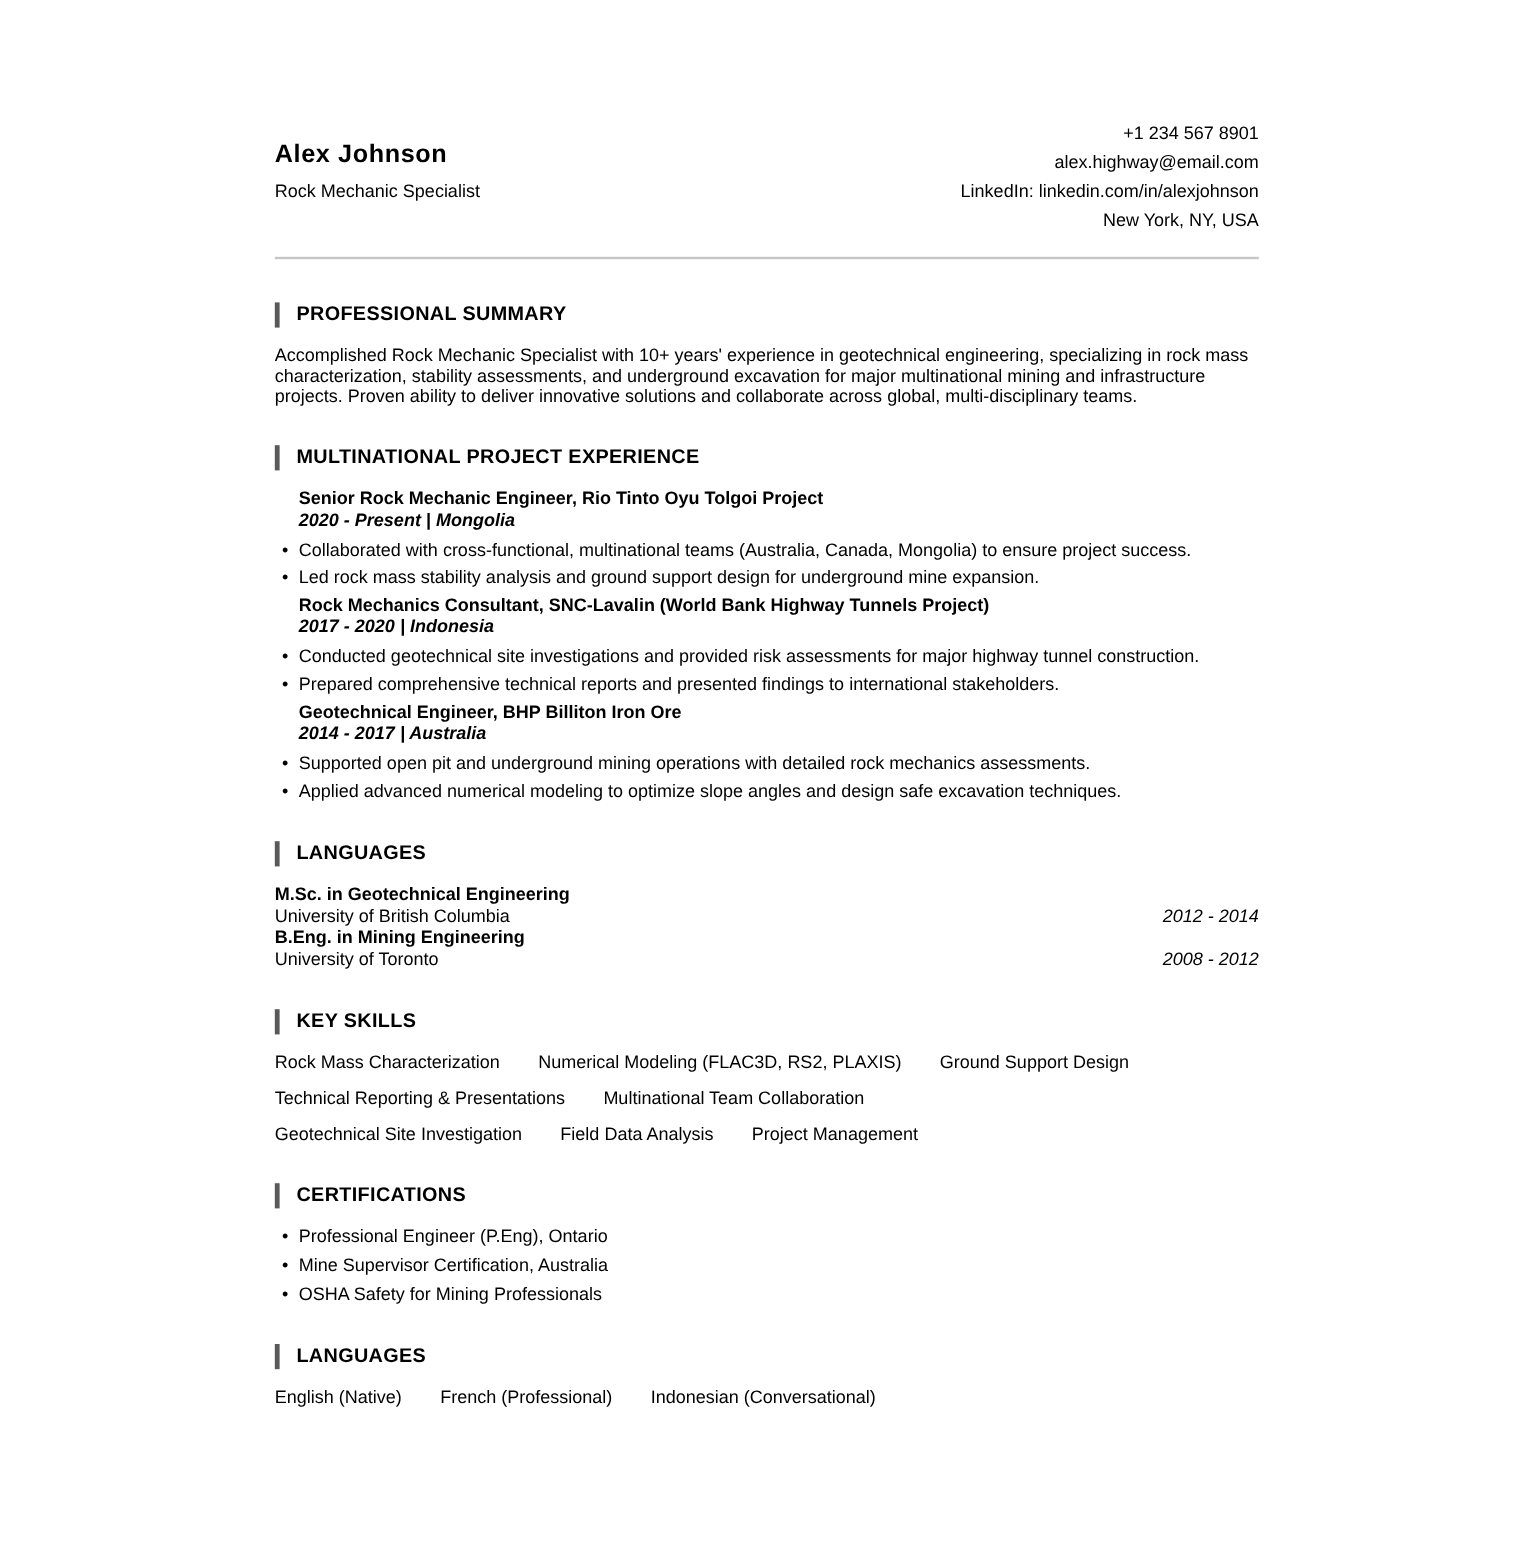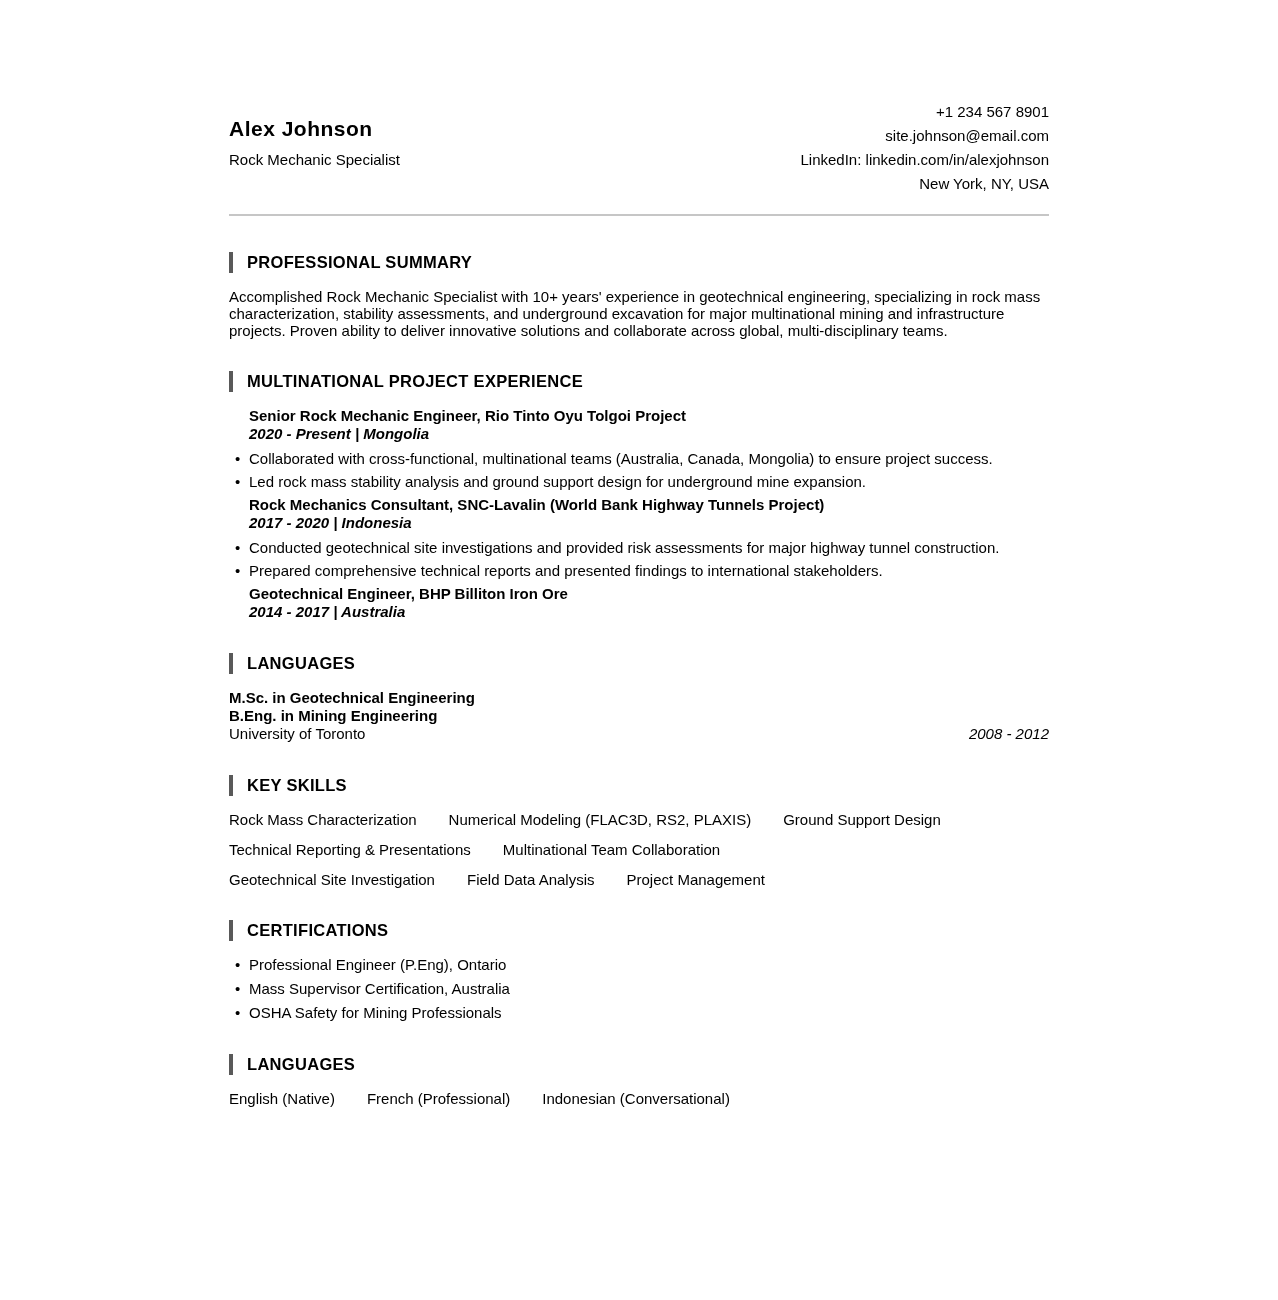--- a/index.html
+++ b/index.html
@@ -106,21 +106,21 @@
 
 <div class="page">
 
   <div class="header">
     <div class="name-block">
       <div class="candidate-name">Alex Johnson</div>
       <div class="candidate-title">Rock Mechanic Specialist</div>
     </div>
     <div class="contact-block">
       <div>+1 234 567 8901</div>
-      <div>site.johnson@email.com</div>
+      <div>alex.highway@email.com</div>
       <div>LinkedIn: linkedin.com/in/alexjohnson</div>
       <div>New York, NY, USA</div>
     </div>
   </div>
 
   <hr class="header-divider">
 
   <div class="section">
     <div class="section-heading">
       <span class="heading-bar"></span>
@@ -155,31 +155,39 @@
         <li>Conducted geotechnical site investigations and provided risk assessments for major highway tunnel construction.</li>
         <li>Prepared comprehensive technical reports and presented findings to international stakeholders.</li>
       </ul>
     </div>
 
     <div class="job">
       <div class="job-header">
         <span class="job-name">Geotechnical Engineer, BHP Billiton Iron Ore</span>
         <span class="job-period">2014 - 2017 | Australia</span>
       </div>
+      <ul class="bullets">
+        <li>Supported open pit and underground mining operations with detailed rock mechanics assessments.</li>
+        <li>Applied advanced numerical modeling to optimize slope angles and design safe excavation techniques.</li>
+      </ul>
     </div>
   </div>
 
   <div class="section">
     <div class="section-heading">
       <span class="heading-bar"></span>
       <span class="heading-text">LANGUAGES</span>
     </div>
 
     <div class="degree">
       <div class="degree-name">M.Sc. in Geotechnical Engineering</div>
+      <div class="degree-row">
+        <span>University of British Columbia</span>
+        <span class="degree-years">2012 - 2014</span>
+      </div>
     </div>
 
     <div class="degree">
       <div class="degree-name">B.Eng. in Mining Engineering</div>
       <div class="degree-row">
         <span>University of Toronto</span>
         <span class="degree-years">2008 - 2012</span>
       </div>
     </div>
   </div>
@@ -205,21 +213,21 @@
     </div>
   </div>
 
   <div class="section">
     <div class="section-heading">
       <span class="heading-bar"></span>
       <span class="heading-text">CERTIFICATIONS</span>
     </div>
     <ul class="bullets certs">
       <li>Professional Engineer (P.Eng), Ontario</li>
-      <li>Mass Supervisor Certification, Australia</li>
+      <li>Mine Supervisor Certification, Australia</li>
       <li>OSHA Safety for Mining Professionals</li>
     </ul>
   </div>
 
   <div class="section">
     <div class="section-heading">
       <span class="heading-bar"></span>
       <span class="heading-text">LANGUAGES</span>
     </div>
     <div class="lang-row">

